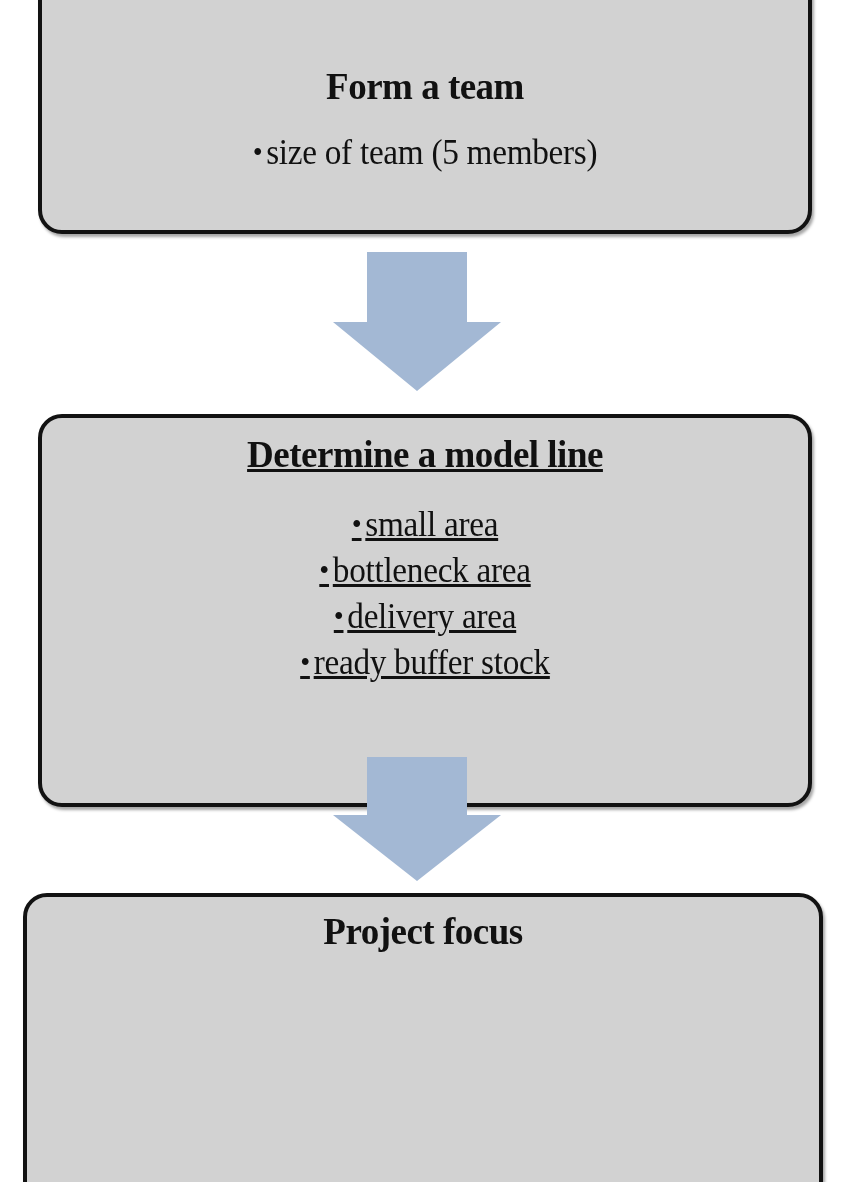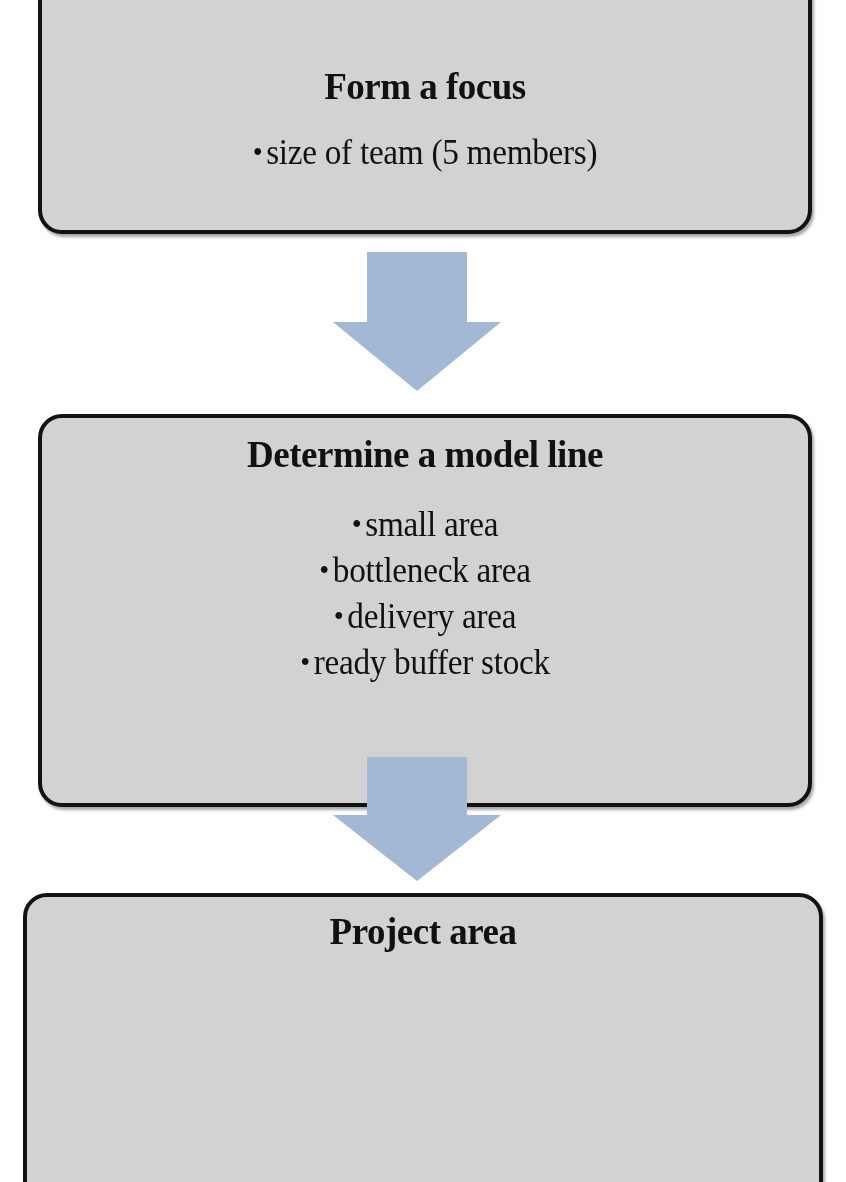--- a/index.html
+++ b/index.html
@@ -76,20 +76,21 @@
   #node-1 .node-title { margin-bottom: 14px; }
 
   
   #node-2 {
     left: 38px;
     top: 414px;
     width: 774px;
     height: 393px;
     justify-content: flex-start;
     padding-top: 18px;
+    text-decoration: underline;
   }
   #node-2 .node-title { margin-bottom: 16px; }
   #node-2 .node-bullets li { line-height: 1.32; }
 
   
   #node-3 {
     left: 23px;
     top: 893px;
     width: 800px;
     height: 322px;
@@ -107,21 +108,21 @@
 
   #arrow-1 { left: 331px; top: 250px; }
   #arrow-2 { left: 331px; top: 755px; }
 </style>
 </head>
 <body>
 
 <div id="canvas">
 
   <div class="node" id="node-1">
-    <div class="node-title">Form a focus</div>
+    <div class="node-title">Form a team</div>
     <ul class="node-bullets">
       <li>size of team (5 members)</li>
     </ul>
   </div>
 
   <div class="arrow" id="arrow-1">
     <span>
       <svg width="172" height="143" viewBox="0 0 172 143" aria-hidden="true">
         <polygon points="36,2 136,2 136,72 170,72 86,141 2,72 36,72" fill="#a3b8d4"></polygon>
       </svg>
@@ -140,16 +141,16 @@
 
   <div class="arrow" id="arrow-2">
     <span>
       <svg width="172" height="128" viewBox="0 0 172 128" aria-hidden="true">
         <polygon points="36,2 136,2 136,60 170,60 86,126 2,60 36,60" fill="#a3b8d4"></polygon>
       </svg>
     </span>
   </div>
 
   <div class="node" id="node-3">
-    <div class="node-title">Project area</div>
+    <div class="node-title">Project focus</div>
   </div>
 
 </div>
 
 </body></html>

